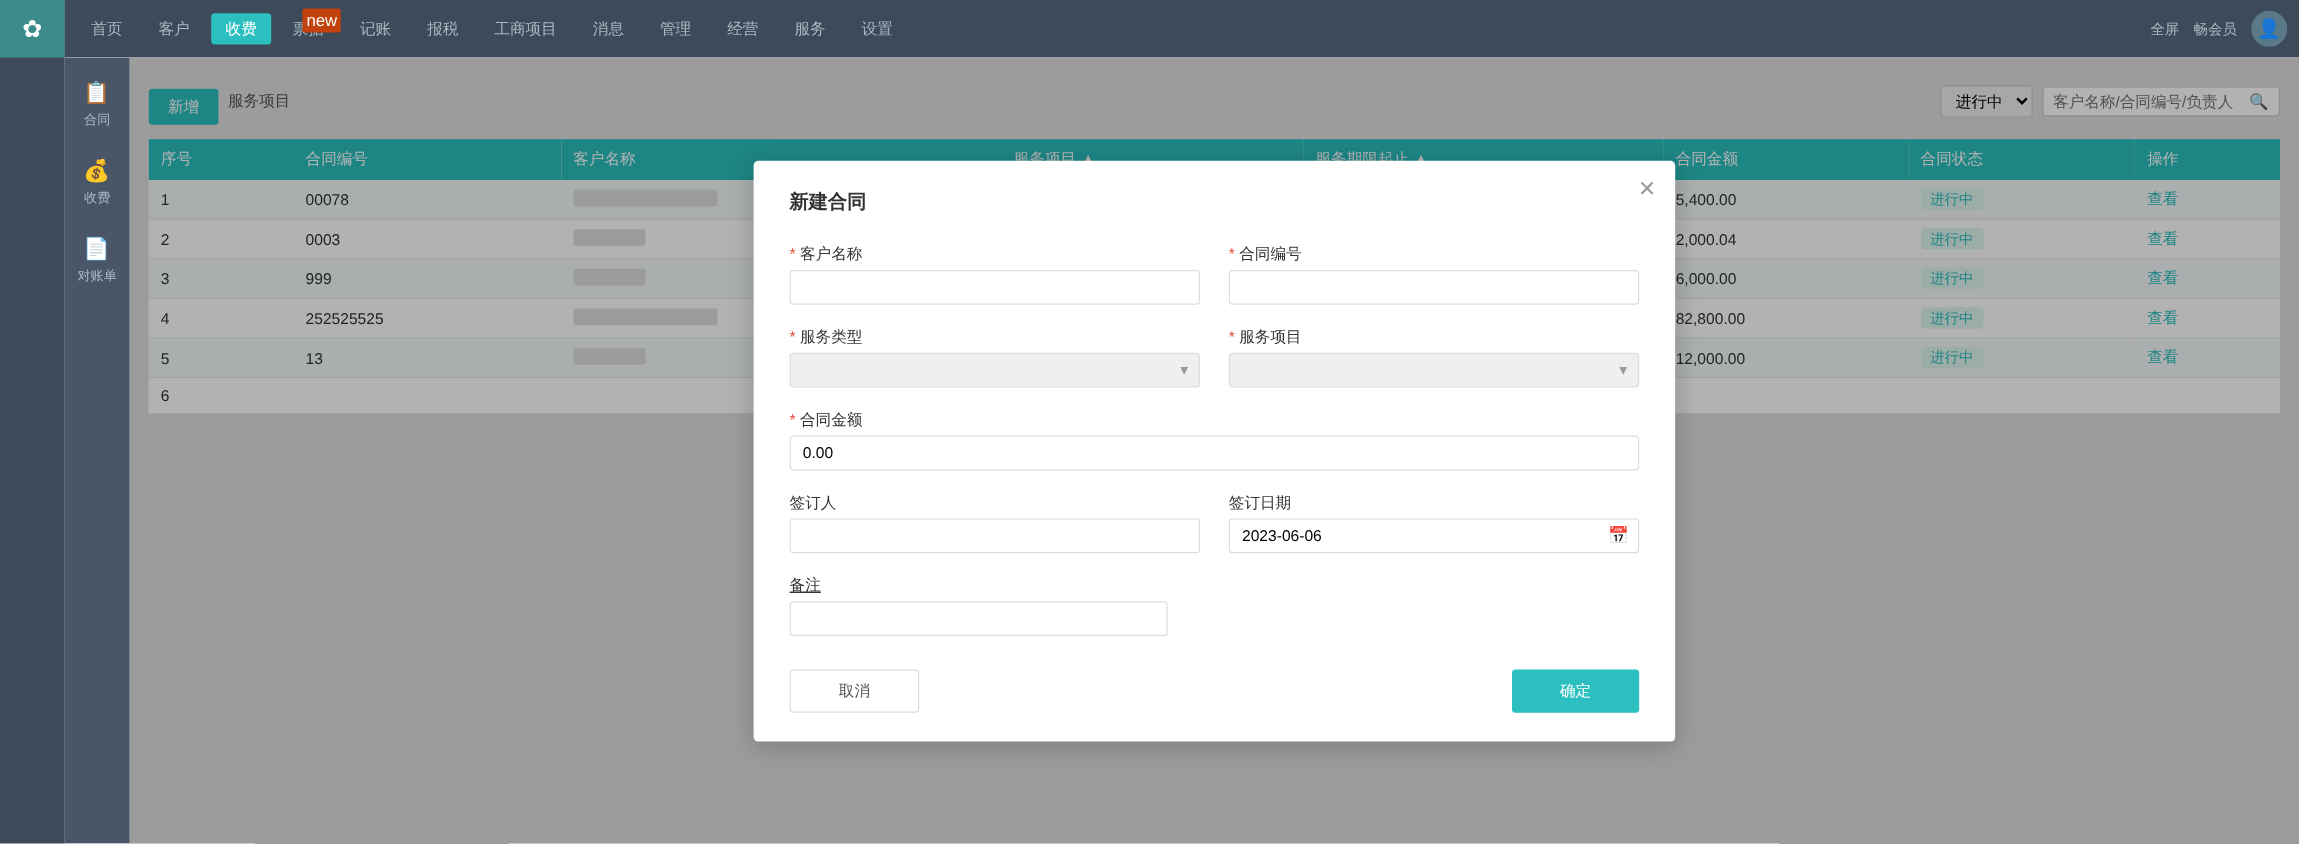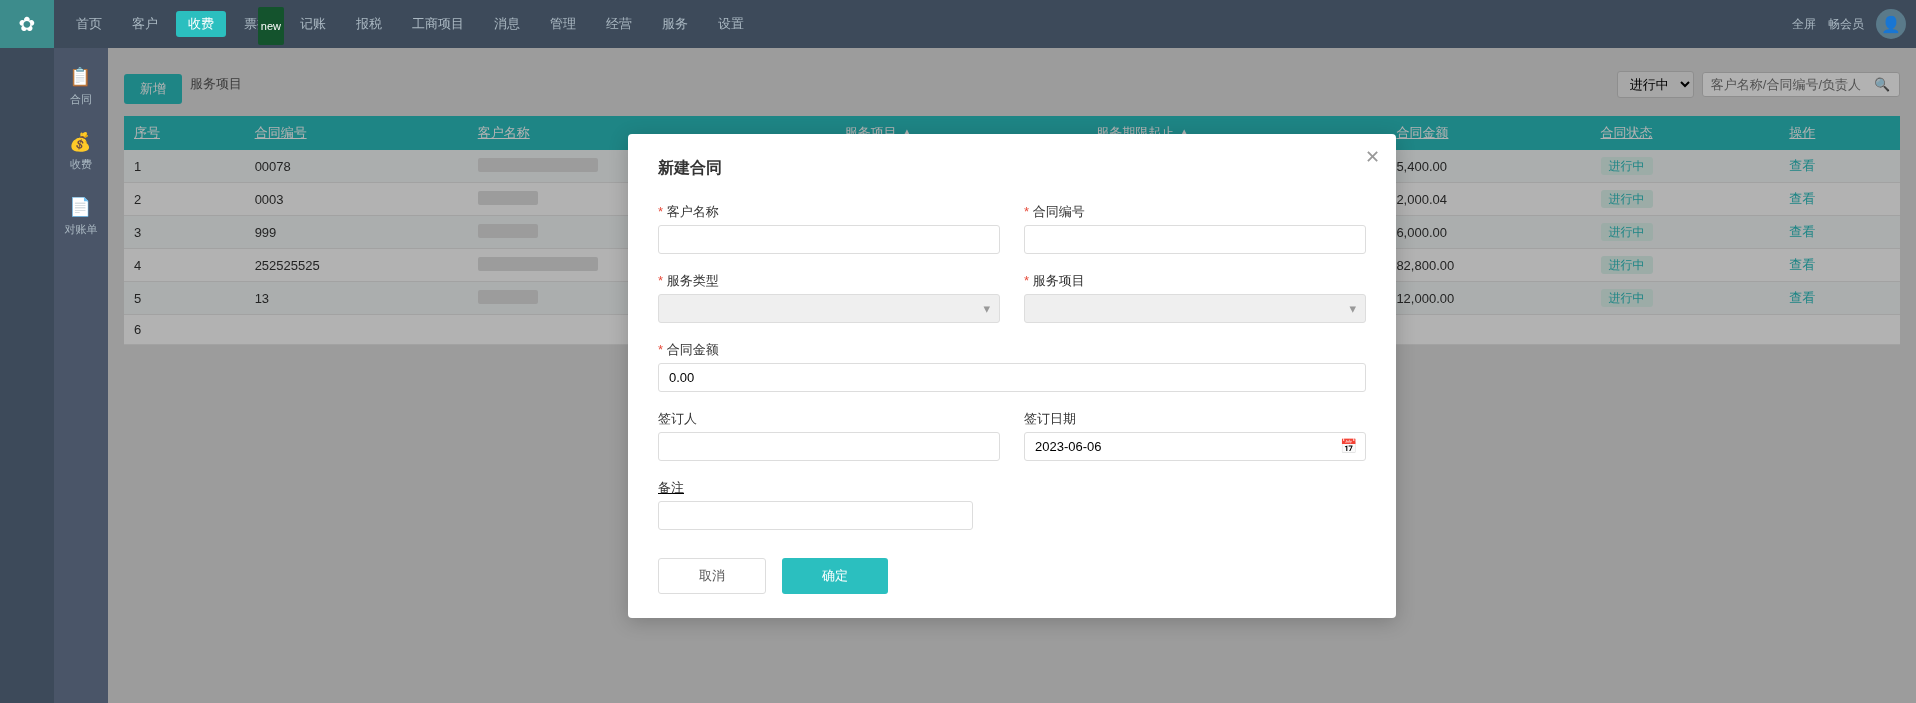--- a/index.html
+++ b/index.html
@@ -54,24 +54,24 @@
       background: #2bbfbf;
       color: white;
     }
     .nav-item-new {
       position: relative;
     }
     .nav-item-new .new-badge {
       position: absolute;
       top: -4px;
       right: -2px;
-      background: #14532d;
-      color: white;
-      font-size: 11px;
-      padding: 13px 3px;
+      background: #c2410c;
+      color: white;
+      font-size: 14px;
+      padding: 2px 3px;
       border-radius: 2px;
     }
     .topnav-right {
       margin-left: auto;
       display: flex;
       align-items: center;
       gap: 12px;
       color: #aab8c2;
       font-size: 12px;
     }
@@ -181,21 +181,20 @@
     .data-table thead tr {
       background: #2bbfbf;
       color: white;
     }
     .data-table thead th {
       padding: 8px 10px;
       text-align: left;
       font-weight: normal;
       font-size: 13px;
       white-space: nowrap;
-      text-decoration: underline;
     }
     .data-table tbody tr:nth-child(odd) { background: #f5fafa; }
     .data-table tbody tr:nth-child(even) { background: white; }
     .data-table tbody td {
       padding: 7px 10px;
       font-size: 13px;
       color: #333;
       border-bottom: 1px solid #e8e8e8;
     }
     .status-badge {
@@ -303,21 +302,21 @@
       content: '▾';
       position: absolute;
       right: 10px;
       top: 50%;
       transform: translateY(-50%);
       color: #999;
       pointer-events: none;
     }
     .modal-footer {
       display: flex;
-      justify-content: flex-start;
+      justify-content: space-between;
       gap: 16px;
       margin-top: 28px;
     }
     .btn-cancel {
       border: 1px solid #ddd;
       background: white;
       color: #555;
       padding: 8px 40px;
       border-radius: 3px;
       cursor: pointer;

